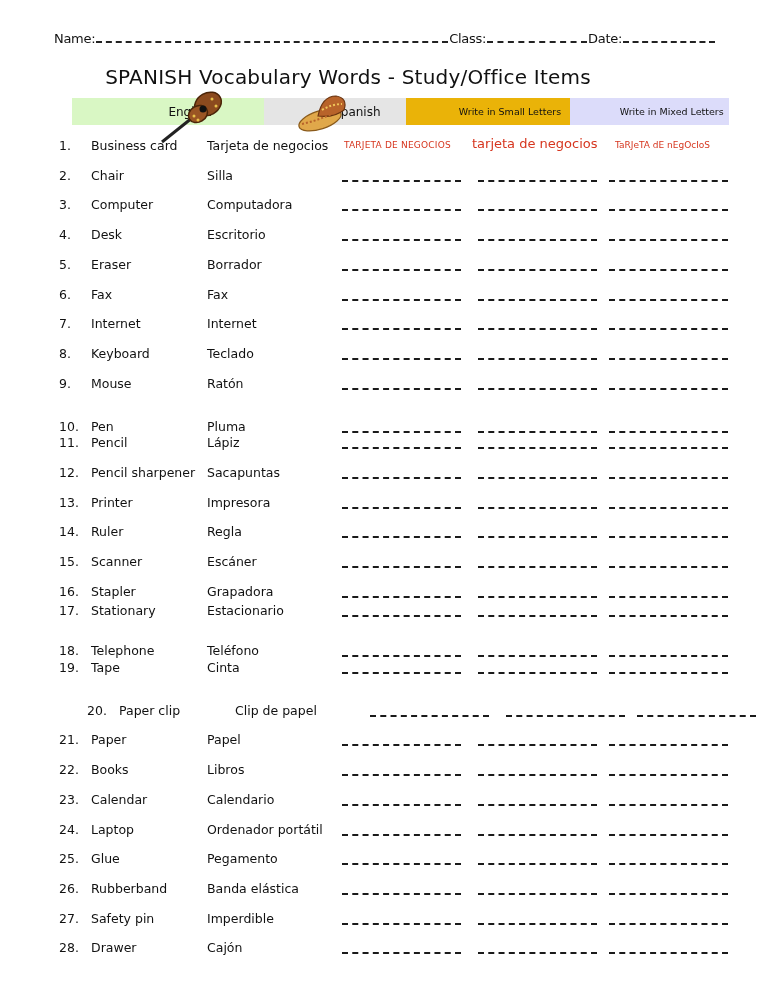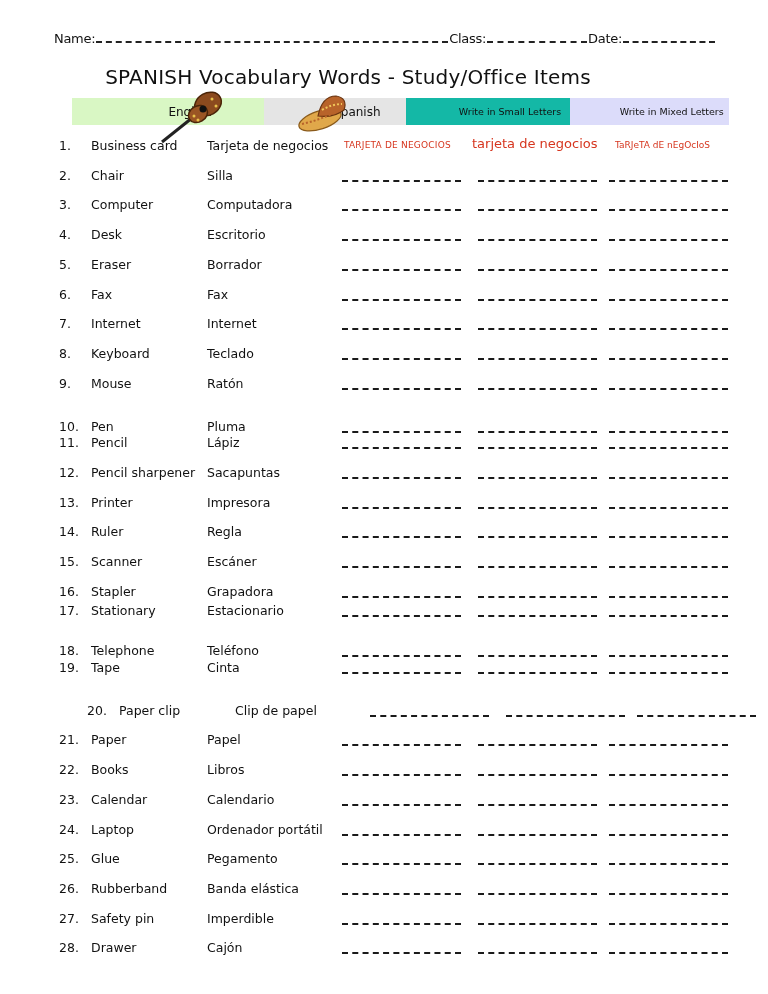--- a/index.html
+++ b/index.html
@@ -43,21 +43,21 @@
 
 <div class="title">SPANISH Vocabulary Words - Study/Office Items</div>
 
 <div class="header">
   <div class="hcell" style="width: 163px; background: rgb(217, 247, 196);">
       <span>English</span>
     </div>
   <div class="hcell" style="width: 107px; background: #e5e5e5;">
       <span>Spanish</span>
     </div>
-  <div class="hcell small" style="width: 133px; background: #14b8a6;">
+  <div class="hcell small" style="width: 133px; background: #eab308;">
       <span>Write in Small Letters</span>
     </div>
   <div class="hcell small" style="width: 126px; background: rgb(220, 220, 250);">
       <span>Write in Mixed Letters</span>
     </div>
 </div>
 
 <svg class="guitar" viewBox="0 0 72 56">
   <line x1="4" y1="54" x2="44" y2="22" stroke="#222" stroke-width="3"></line>
   <ellipse cx="50" cy="16" rx="14" ry="11" fill="#8b4a1e" stroke="#4a2408" stroke-width="1.5" transform="rotate(-30 50 16)"></ellipse>

